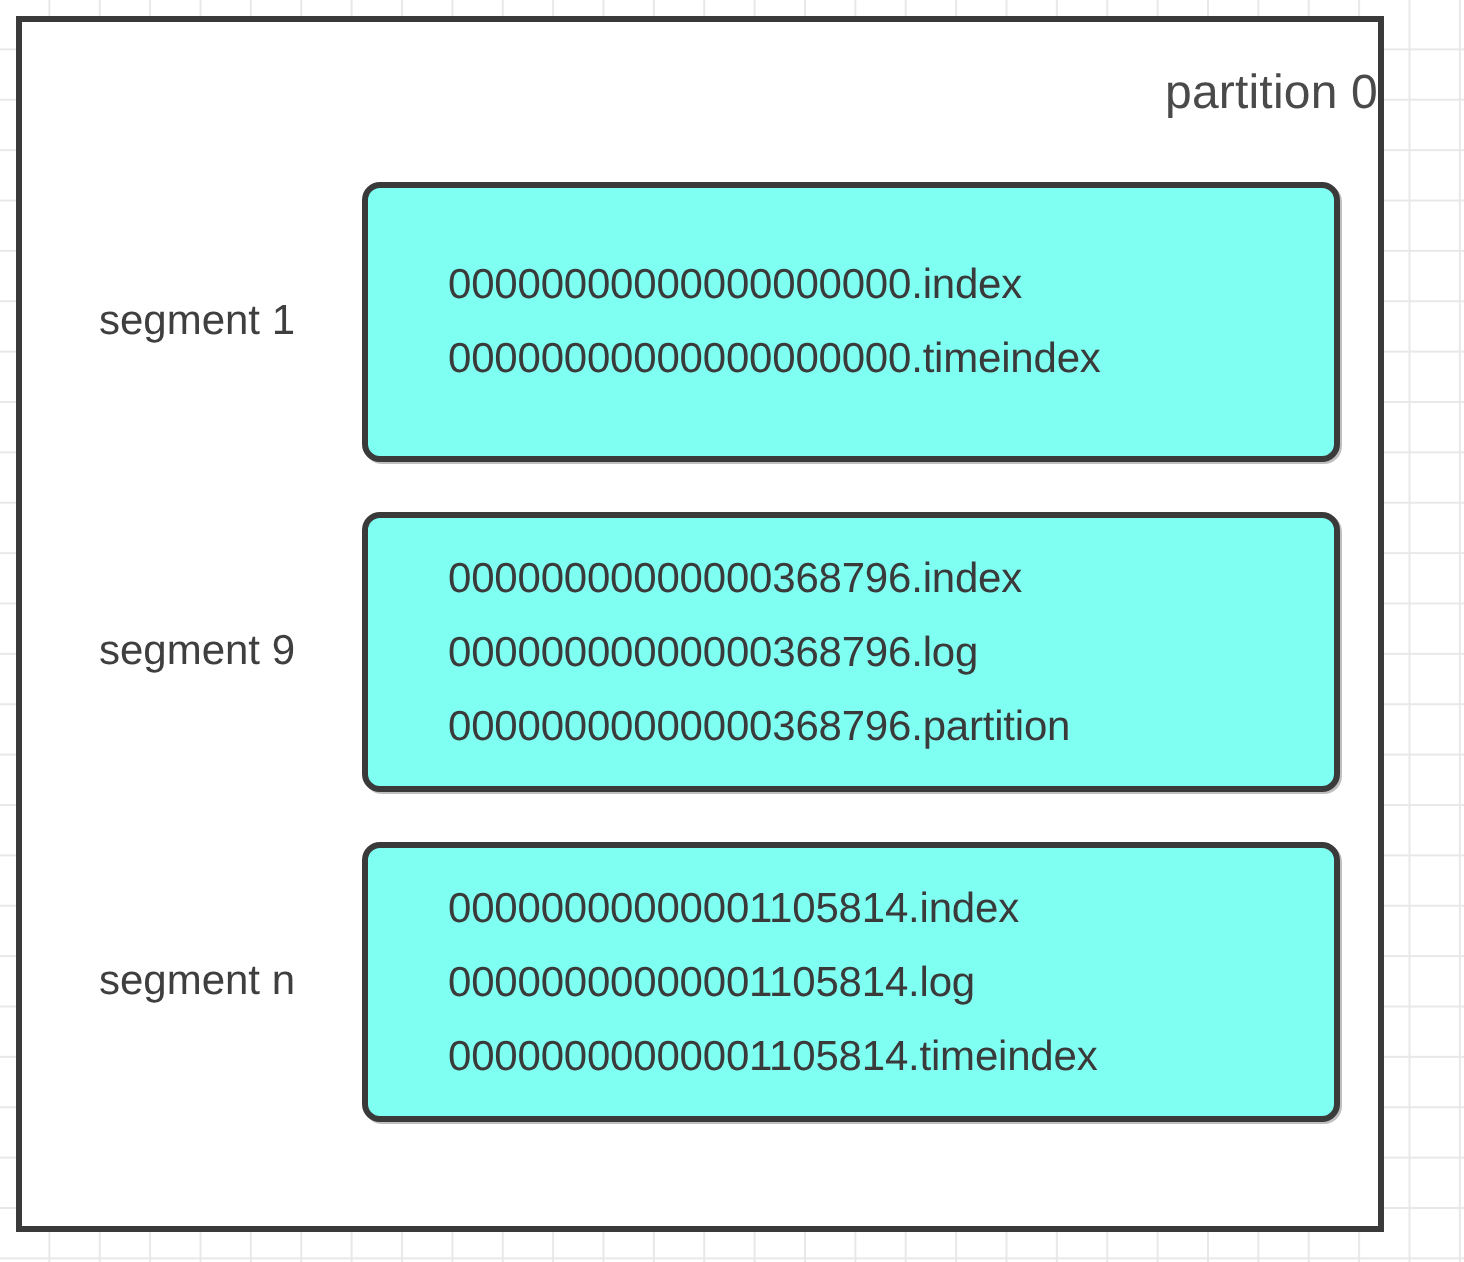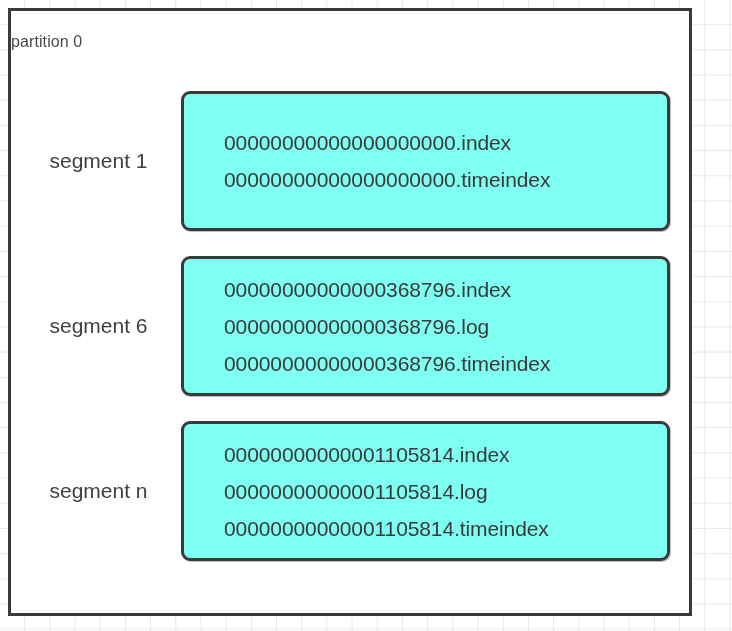--- a/index.html
+++ b/index.html
@@ -40,22 +40,22 @@
     box-sizing: border-box;
     background: #ffffff;
     border: 3px solid #3a3a3a;
   }
 
   #partition-title {
     position: absolute;
     left: 0;
     top: 22px;
     width: 100%;
-    text-align: left;
-    font-size: 16px;
+    text-align: right;
+    font-size: 24px;
     color: #4a4a4a;
     letter-spacing: 0.1px;
     white-space: nowrap;
   }
 
   
   .segment-row {
     position: absolute;
     left: 0;
     width: 100%;
@@ -112,25 +112,25 @@
 
   <div class="segment-row" id="segment-row-0">
     <div class="segment-label">segment 1</div>
     <div class="segment-files">
       <div class="file-line">00000000000000000000.index</div>
       <div class="file-line">00000000000000000000.timeindex</div>
     </div>
   </div>
 
   <div class="segment-row" id="segment-row-1">
-    <div class="segment-label">segment 6</div>
+    <div class="segment-label">segment 9</div>
     <div class="segment-files">
       <div class="file-line">00000000000000368796.index</div>
       <div class="file-line">00000000000000368796.log</div>
-      <div class="file-line">00000000000000368796.timeindex</div>
+      <div class="file-line">00000000000000368796.partition</div>
     </div>
   </div>
 
   <div class="segment-row" id="segment-row-2">
     <div class="segment-label">segment n</div>
     <div class="segment-files">
       <div class="file-line">00000000000001105814.index</div>
       <div class="file-line">00000000000001105814.log</div>
       <div class="file-line">00000000000001105814.timeindex</div>
     </div>

